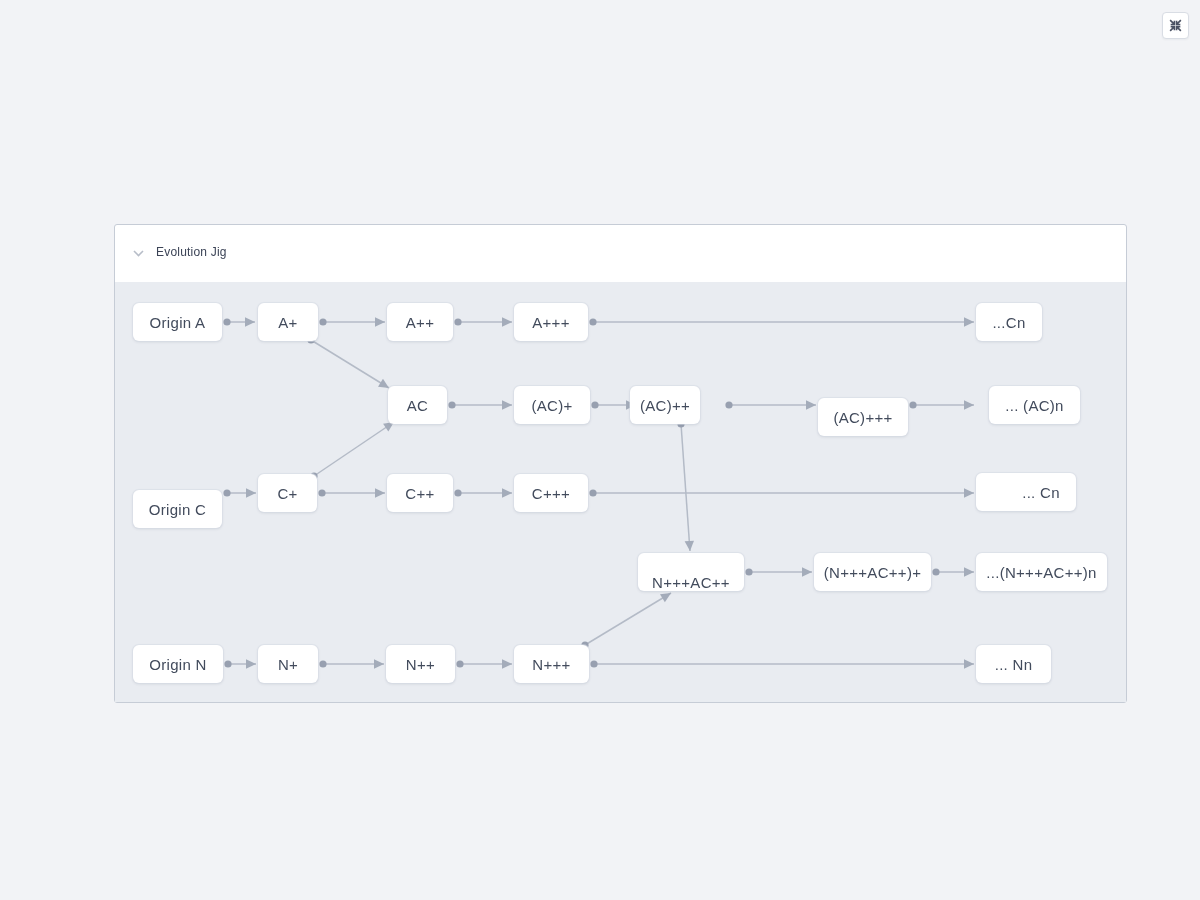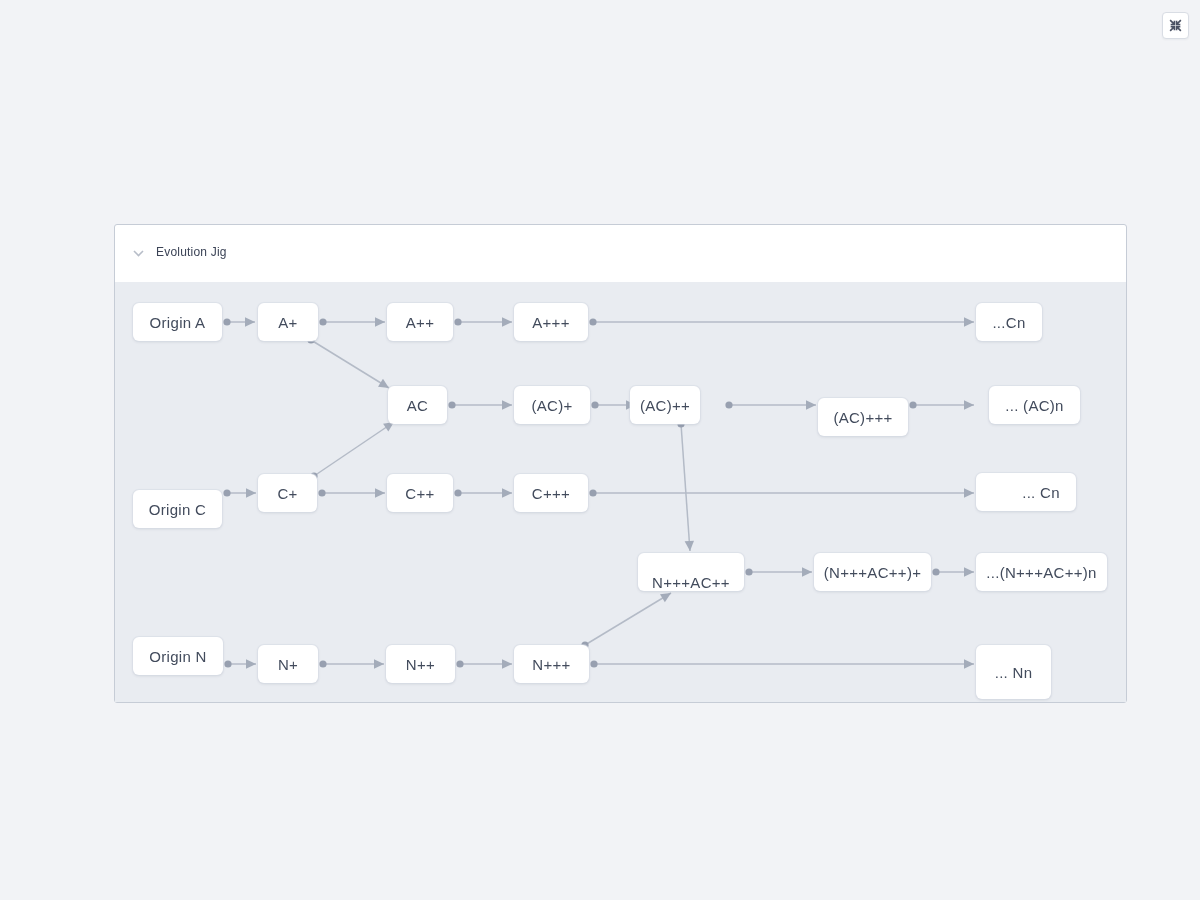--- a/index.html
+++ b/index.html
@@ -198,32 +198,32 @@
           </div>
           <div class="node" style="left: 523px; top: 271px; width: 106px; height: 38px; align-items: flex-end;">
             <span>N+++AC++</span>
           </div>
           <div class="node" style="left: 699px; top: 271px; width: 117px; height: 38px; align-items: center;">
             <span>(N+++AC++)+</span>
           </div>
           <div class="node" style="left: 861px; top: 271px; width: 131px; height: 38px;">
             <span>...(N+++AC++)n</span>
           </div>
-          <div class="node" style="left: 18px; top: 355px; width: 90px; height: 38px; align-items: center;">
+          <div class="node" style="left: 18px; top: 363px; width: 90px; height: 38px; align-items: center;">
             <span>Origin N</span>
           </div>
           <div class="node" style="left: 143px; top: 363px; width: 60px; height: 38px;">
             <span>N+</span>
           </div>
           <div class="node" style="left: 271px; top: 363px; width: 69px; height: 38px;">
             <span>N++</span>
           </div>
           <div class="node" style="left: 399px; top: 363px; width: 75px; height: 38px;">
             <span>N+++</span>
           </div>
-          <div class="node" style="left: 861px; top: 363px; width: 75px; height: 54px;">
+          <div class="node" style="left: 861px; top: 363px; width: 75px; height: 38px;">
             <span>... Nn</span>
           </div>
         </div>
     </div>
   </section>
 
 </div>
 
 </body></html>

